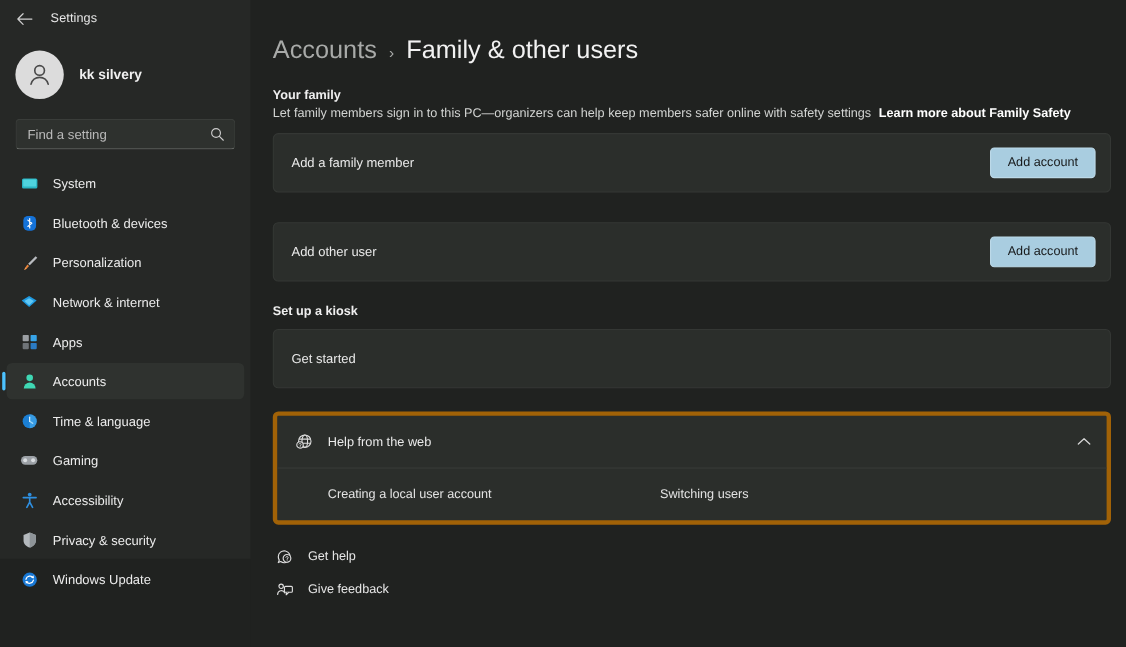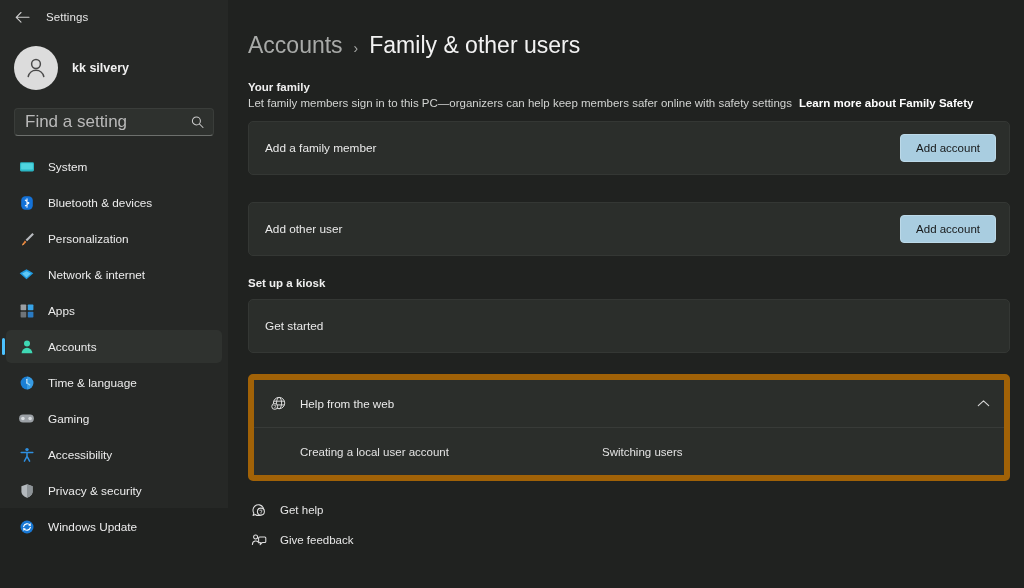--- a/index.html
+++ b/index.html
@@ -50,21 +50,21 @@
     height:28px;
     background:#2e312e;
     border:1px solid #3a3d3a;
     border-bottom:1px solid #6d706d;
     border-radius:4px;
     display:flex; align-items:center;
     padding:0 26px 0 10px;
   }
   .search-box input {
     width:100%; background:transparent; border:none; outline:none;
-    color:#c9c9c9; font-size:17px;
+    color:#c9c9c9; font-size:12px;
     font-family:"Liberation Sans", sans-serif;
   }
   .search-box input::placeholder { color:#b9b9b9; }
   .search-icon-pos {
     position:absolute; right:9px; top:50%; transform:translateY(-50%);
     color:#cacaca; display:flex;
   }
 
   .nav { padding:4px 6px 0 6px; }
   .nav-item {
@@ -129,21 +129,21 @@
     font-size:11.5px;
     font-family:"Liberation Sans", sans-serif;
     height:28px;
     padding:0 15px;
     cursor:default;
   }
 
   .spacer-22 { height:21px; }
 
   
-  .help-card { background:#2b2e2b; border:6px solid #a16207; border-radius:5px; width:762px; }
+  .help-card { background:#2b2e2b; border:4px solid #a16207; border-radius:5px; width:762px; }
   .help-head {
     display:flex; align-items:center; height:47px; padding:0 14px 0 16px; gap:13px;
   }
   .help-title { font-size:11.6px; color:#eaeaea; flex:1; }
   .chev { color:#d6d6d6; display:flex; }
   .help-divider { height:1px; background:#383b38; margin:0; }
   .help-links { display:flex; align-items:center; height:47px; padding-left:46px; }
   .help-link { font-size:11.5px; color:#e3e3e3; }
   .help-link:first-child { width:302px; }
 

